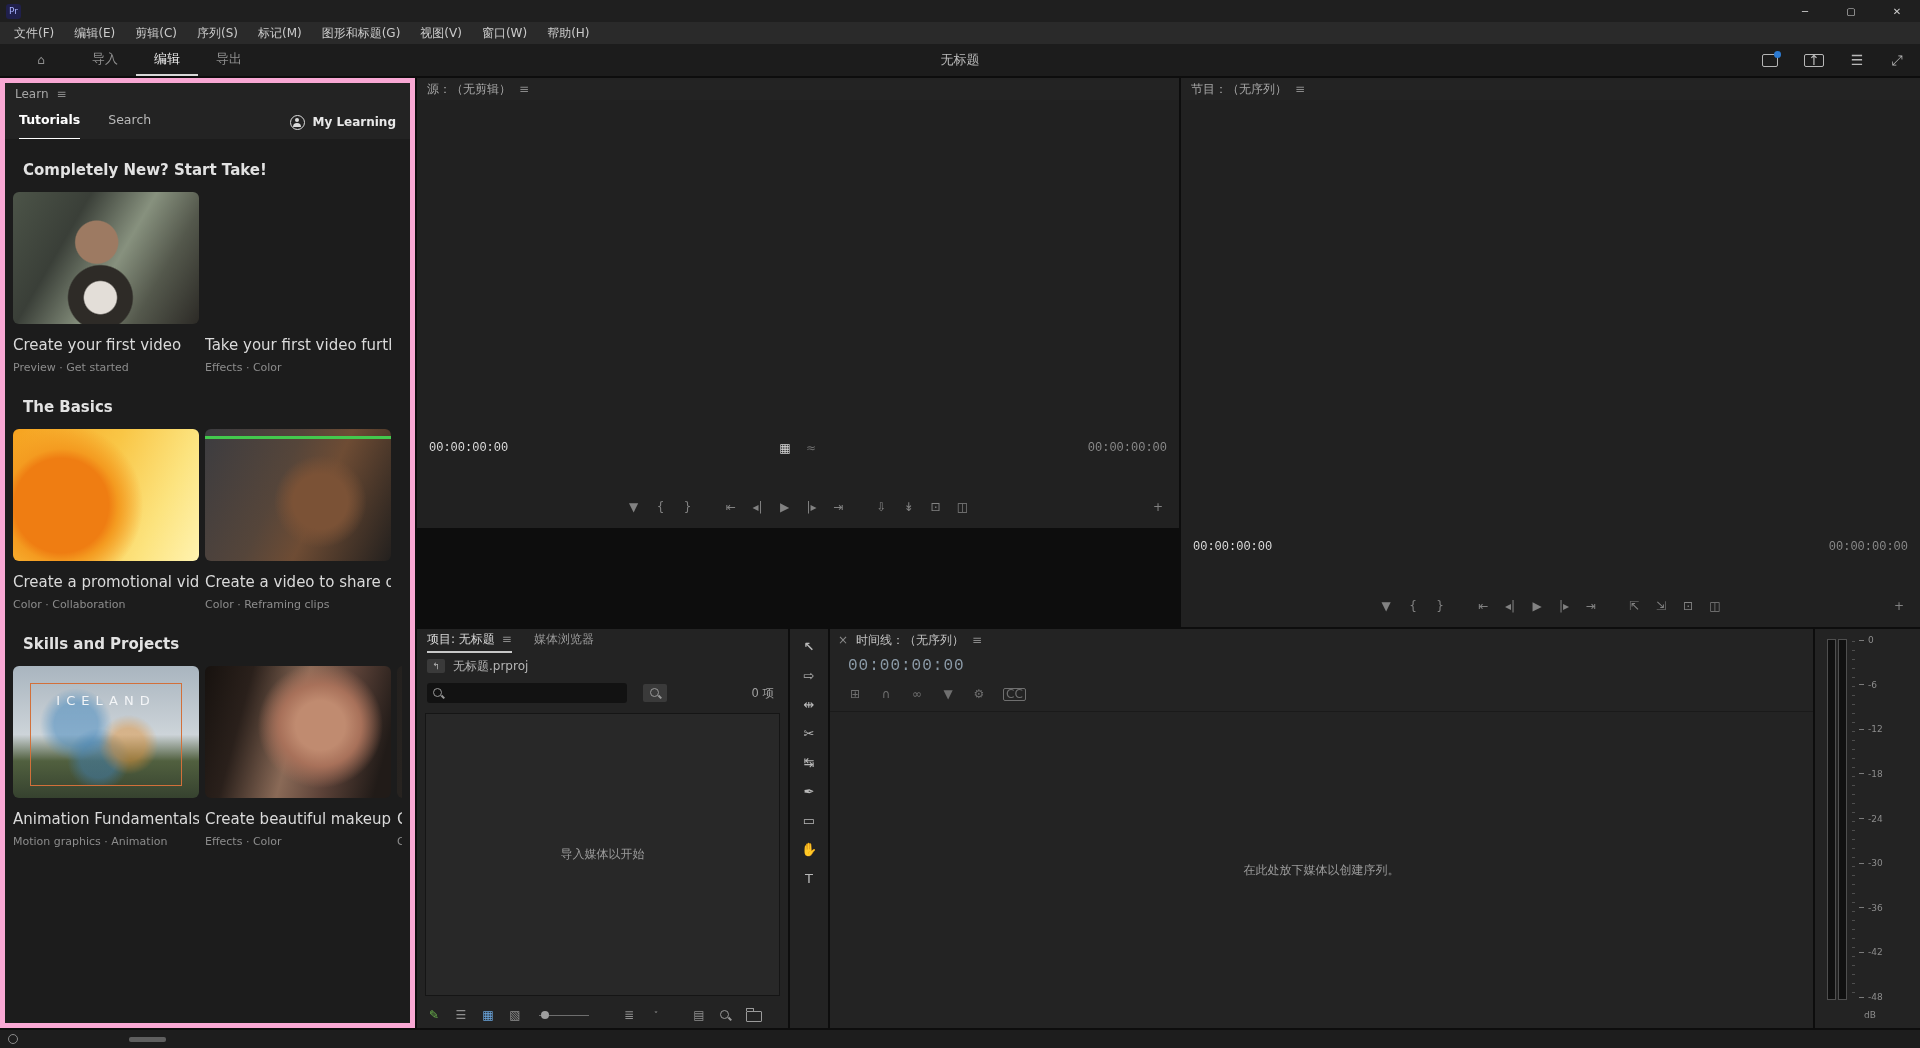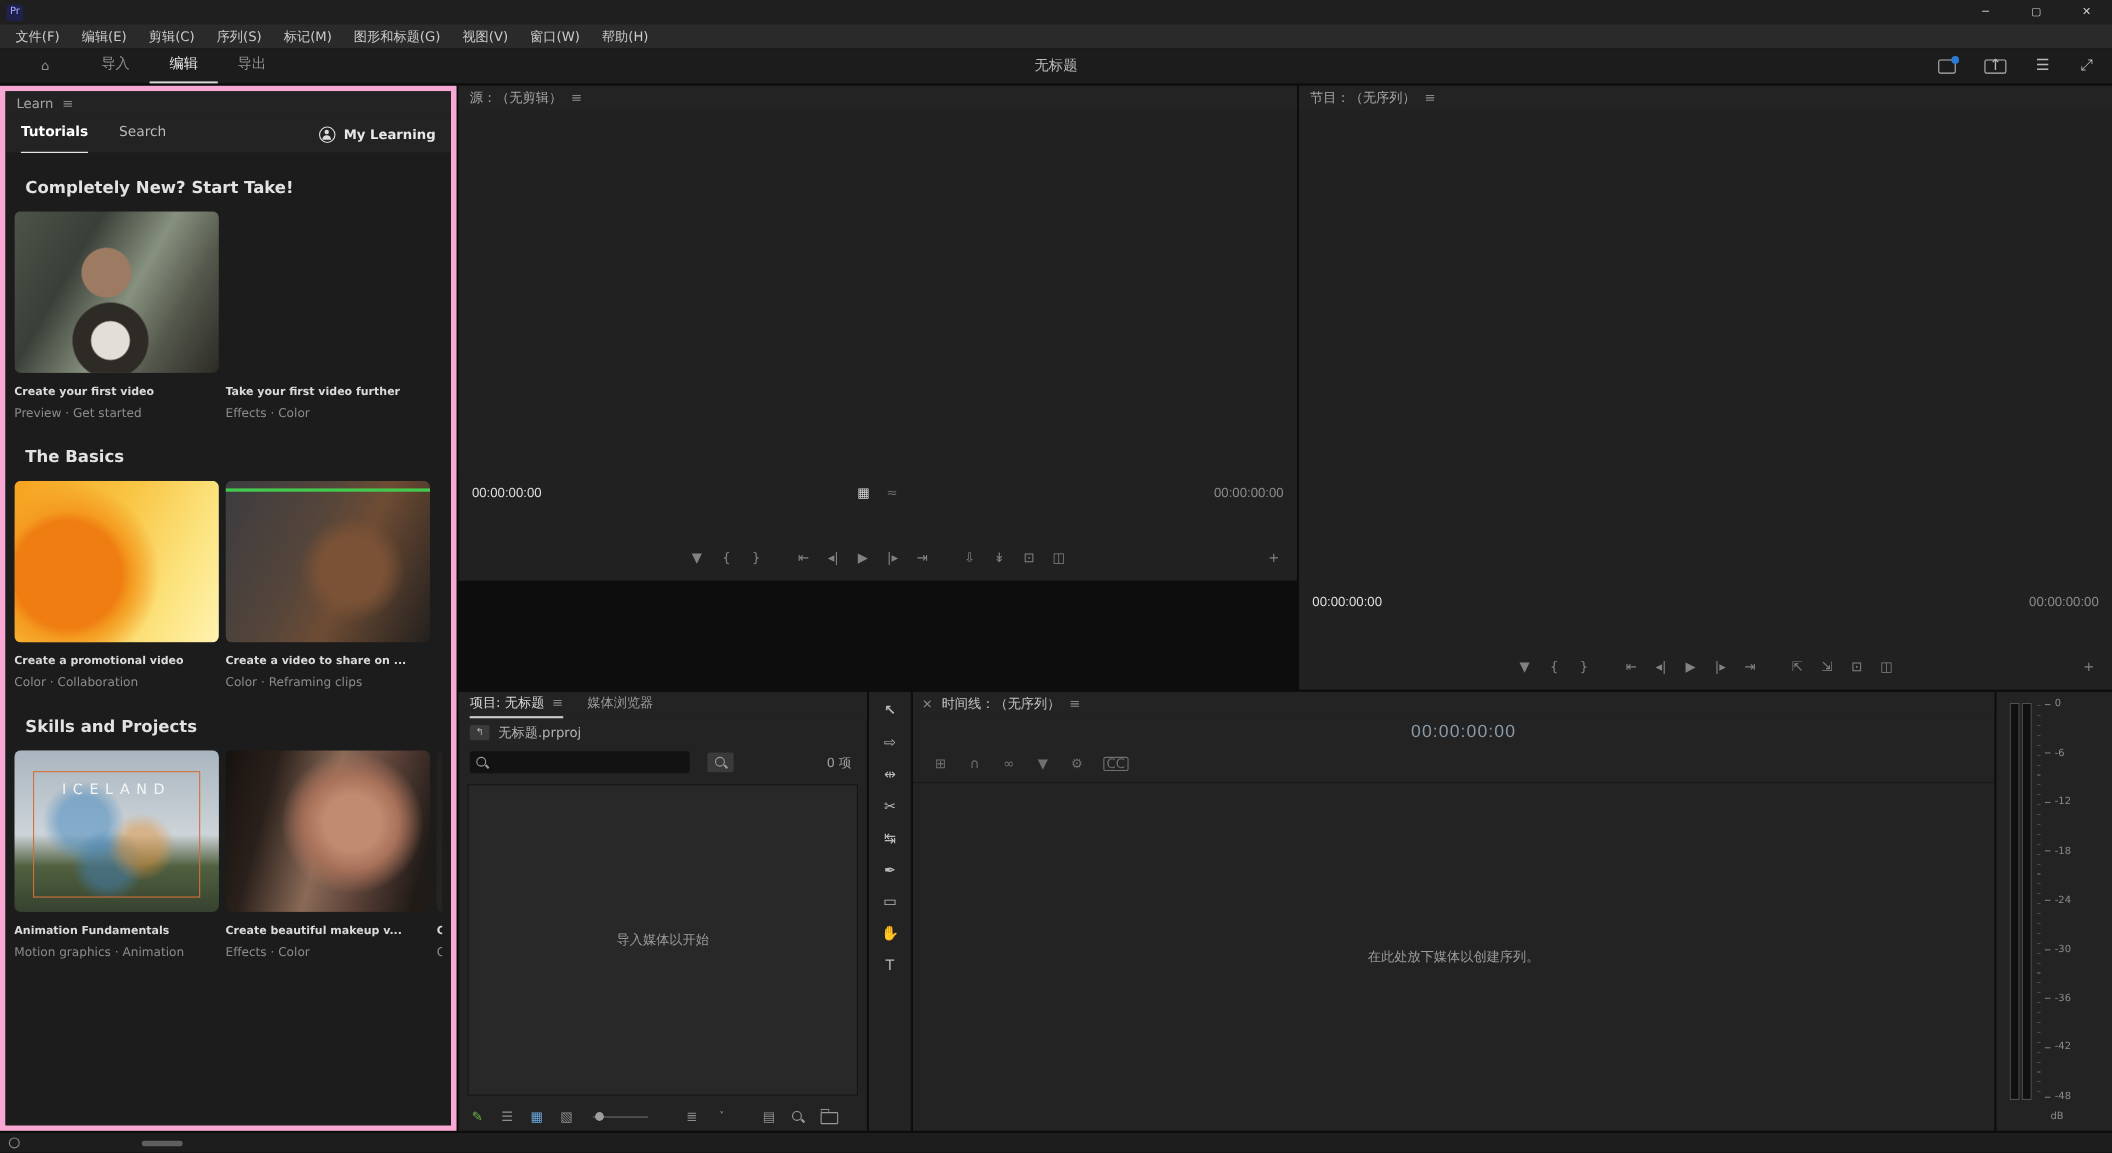--- a/index.html
+++ b/index.html
@@ -1,17 +1,17 @@
 <!DOCTYPE html>
 <html><head>
 <meta charset="utf-8">
 <style>
   html,body{margin:0;padding:0;background:#0d0d0d;width:1920px;height:1048px;overflow:hidden;
     font-family:"DejaVu Sans","Liberation Sans",sans-serif;-webkit-font-smoothing:antialiased;}
-  .mono{font-family:Liberation Sans, sans-serif;text-align:center;}
+  .mono{font-family:Liberation Mono, monospace;}
 
   
   .titlebar{height:22px;background:#1f1f1f;display:flex;align-items:center;padding-left:6px;}
   .pr-badge{width:15px;height:15px;background:#20204c;color:#a9b2ff;font-size:9px;font-weight:normal;
     border-radius:3px;display:flex;align-items:center;justify-content:center;margin-right:8px;}
   .title-text{font-size:12px;color:#d2d2d2;white-space:nowrap;}
   .win-controls{margin-left:auto;display:flex;}
   .win-btn{width:46px;height:22px;display:flex;align-items:center;justify-content:center;
     color:#cfcfcf;font-size:10px;}
   .menubar{height:22px;background:#2a2a2a;display:flex;align-items:center;padding-left:4px;}
@@ -38,22 +38,22 @@
     padding:0 14px;gap:28px;}
   .learn-tab{font-size:12.5px;color:#b9b9b9;height:34px;line-height:32px;border-bottom:2px solid transparent;}
   .learn-tab.active{color:#ffffff;font-weight:bold;border-bottom-color:#ffffff;}
   .mylearning{margin-left:auto;display:flex;align-items:center;gap:7px;color:#e8e8e8;
     font-size:12px;font-weight:bold;}
   .learn-content{flex:1;padding:0 8px;overflow:hidden;background:#1c1c1c;}
   .section-title{font-size:15px;font-weight:bold;color:#e2e2e2;margin:24px 10px 13px 10px;}
   .learn-section:first-child .section-title{margin-top:22px;}
   .card-row{display:flex;gap:6px;overflow:hidden;}
   .tutorial-card{width:186px;flex:0 0 186px;}
-  .card-img{height:147px;border-radius:6px;position:relative;overflow:hidden;}
-  .card-title{margin-top:12px;font-size:10px;font-weight:bold;color:#dadada;white-space:nowrap;overflow:hidden;}
+  .card-img{height:132px;border-radius:6px;position:relative;overflow:hidden;}
+  .card-title{margin-top:12px;font-size:15px;font-weight:normal;color:#dadada;white-space:nowrap;overflow:hidden;}
   .card-meta{margin-top:7px;font-size:11px;color:#8c8c8c;white-space:nowrap;overflow:hidden;}
   .art-coffee{background:
     radial-gradient(circle at 47% 80%, #e3ded8 0 11%, #2e2b27 12% 22%, transparent 23%),
     radial-gradient(circle at 45% 38%, #9d7a62 0 16%, transparent 17%),
     linear-gradient(120deg,#4c5448 0%,#3a3f38 30%,#87917e 55%,#54584c 75%,#2c2a26 100%);}
   .art-street{background:
     radial-gradient(circle at 80% 55%, #e8e2da 0 14%, transparent 15%),
     linear-gradient(100deg,#7e7d7a 0%,#bdbab4 35%,#8d8a85 55%,#5a5document654 75%,#3e3a38 100%);}
   .art-orange{background:
     radial-gradient(circle at 26% 58%, #ef7d12 0 30%, #f49b20 36%, transparent 52%),

